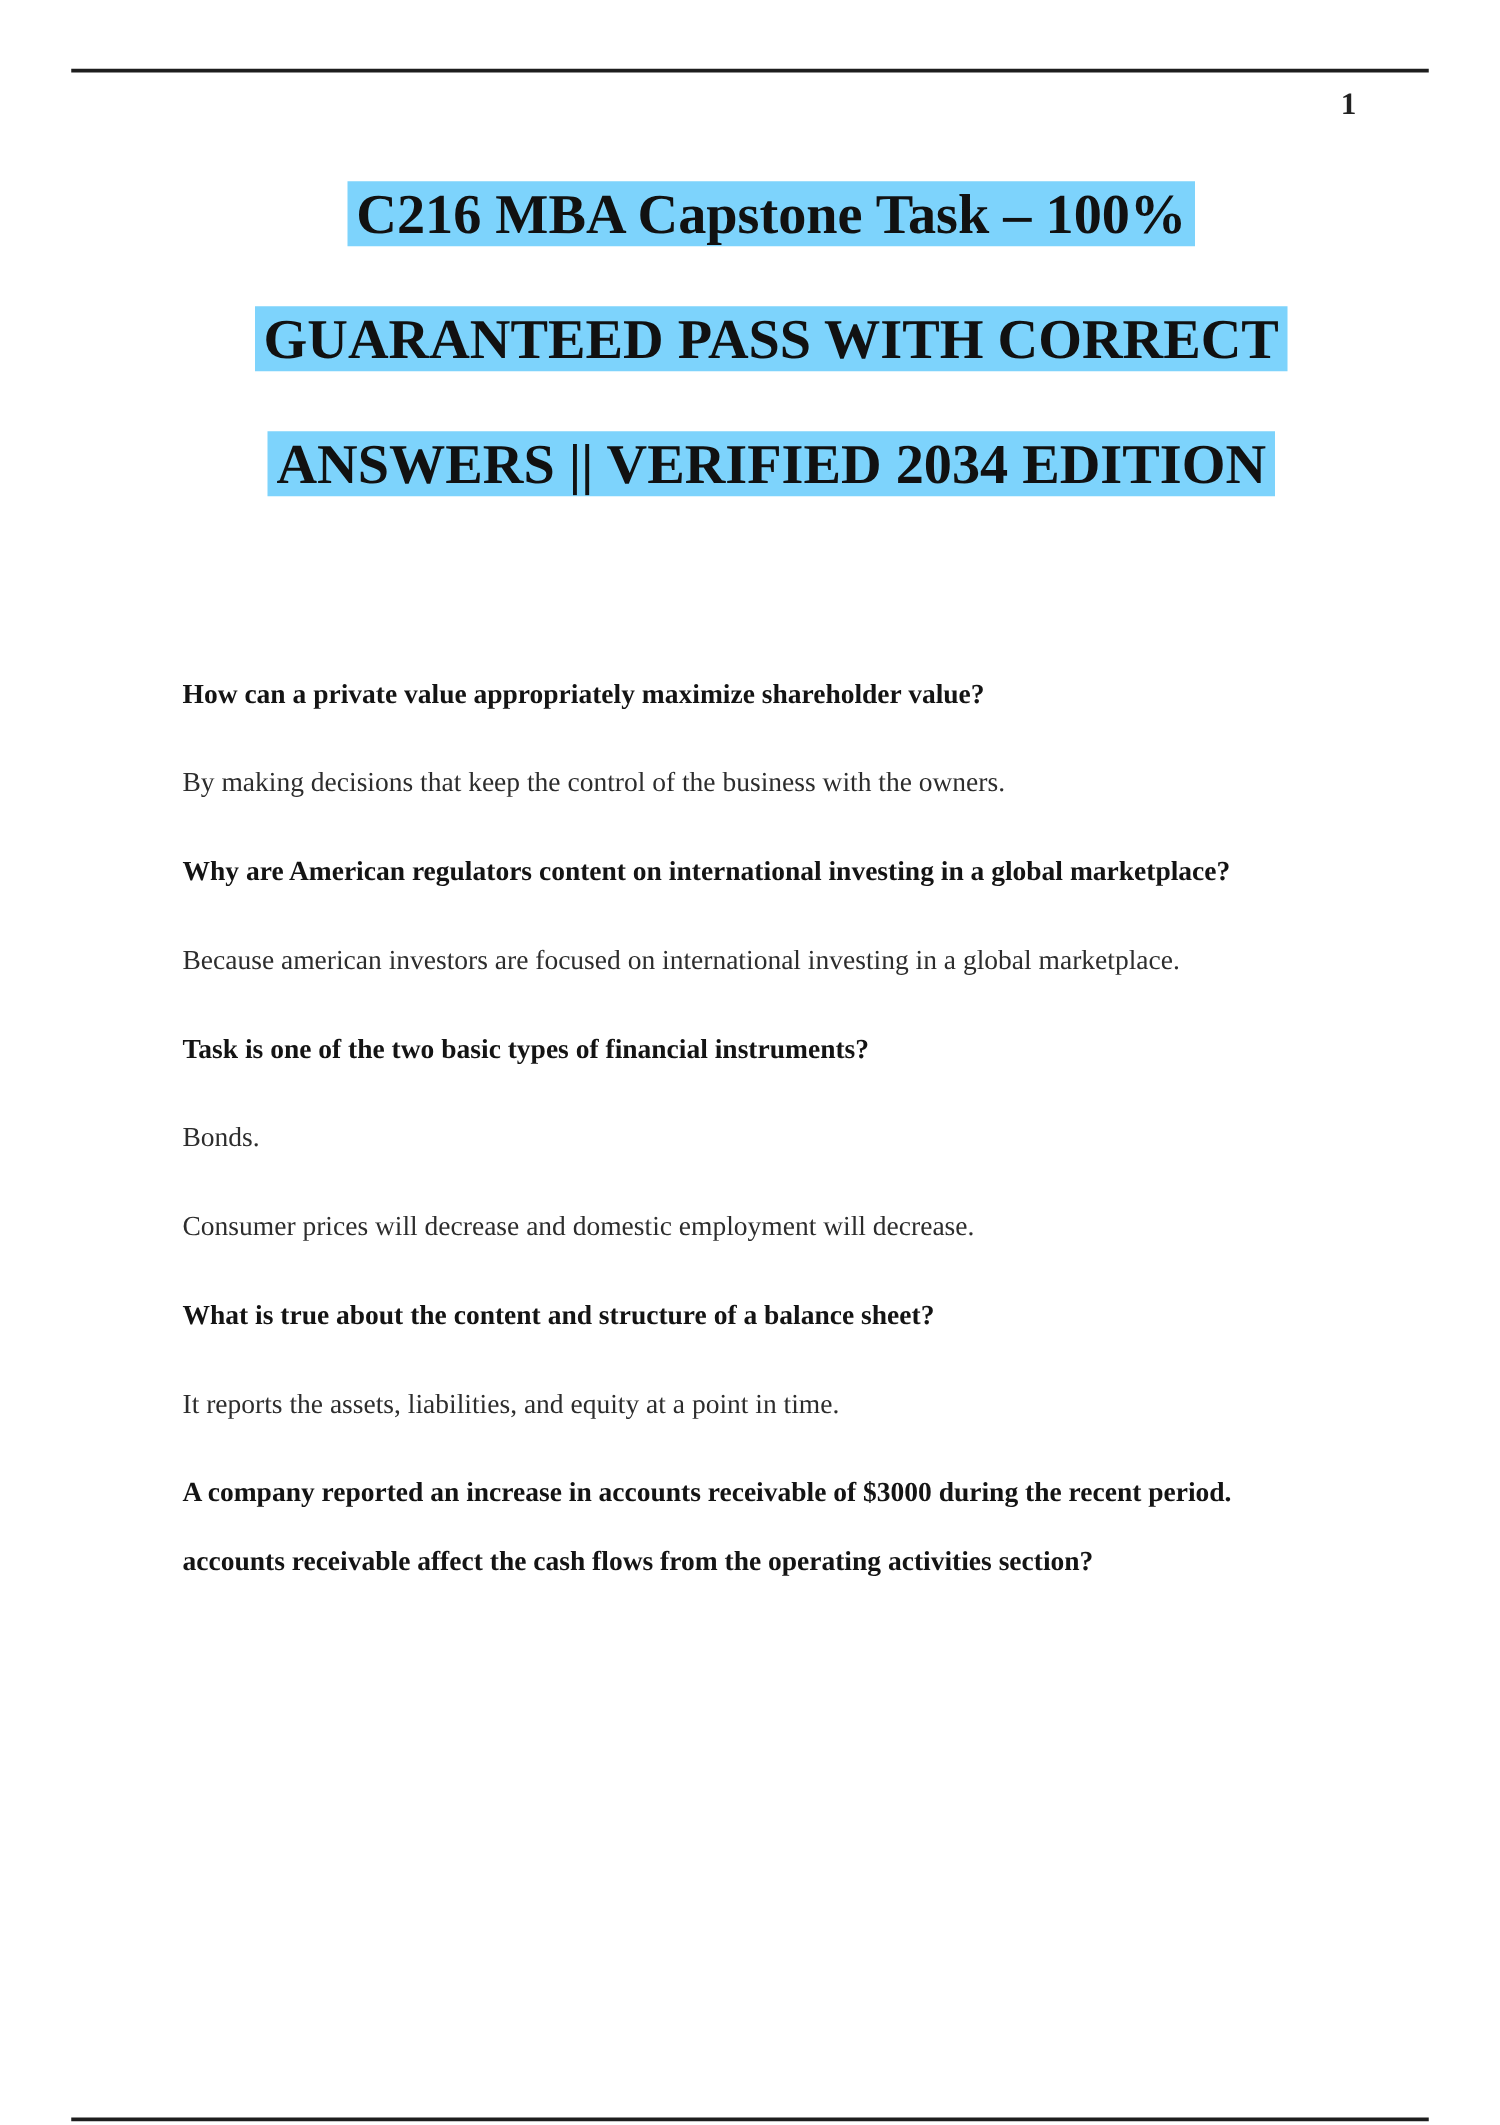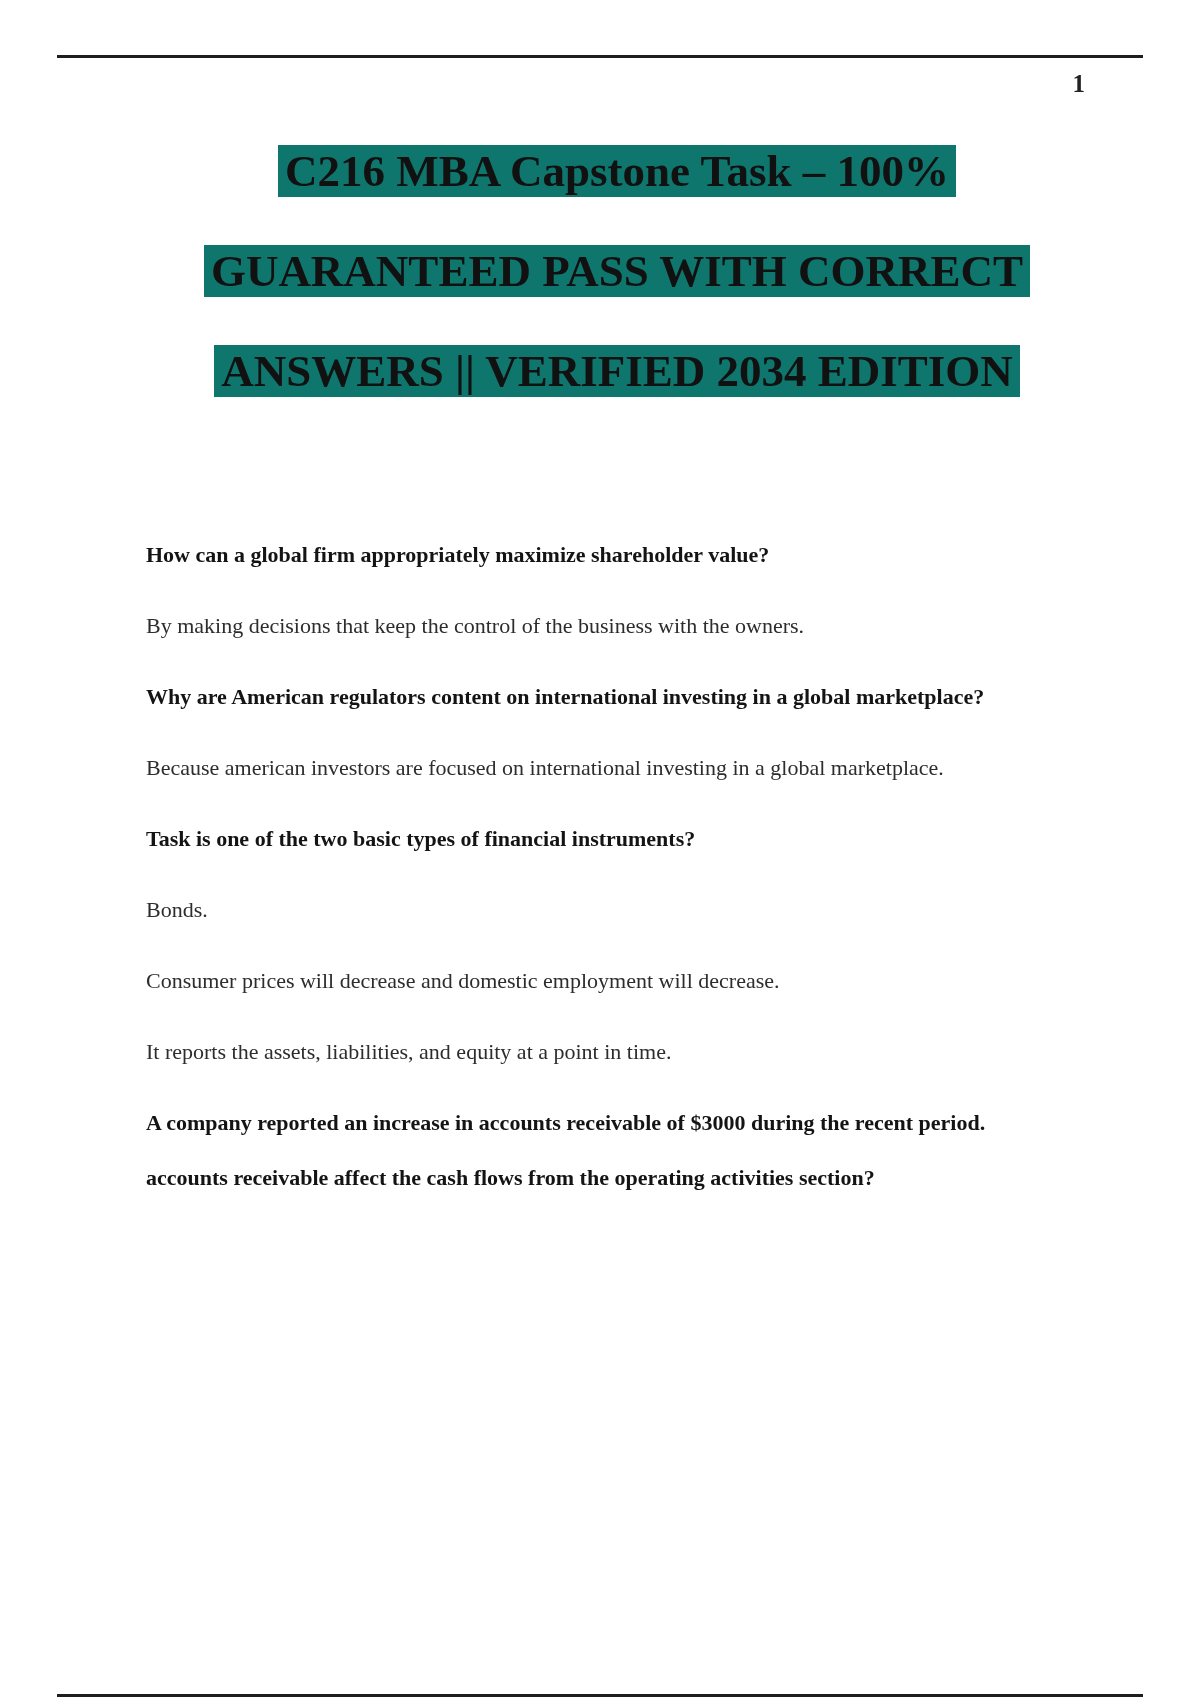--- a/index.html
+++ b/index.html
@@ -39,21 +39,21 @@
     font-weight: bold;
     font-size: 45px;
     color: #111111;
   }
   .title-line {
     line-height: 50px;
     margin: 0 0 50px 0;
     white-space: nowrap;
   }
   .hl {
-    background: #0f766e;
+    background: #7dd3fc;
     padding: 1px 7px;
   }
   .doc-body {
     position: absolute;
     top: 527px;
     left: 146px;
     width: 1000px;
     font-size: 22px;
   }
   .doc-body p { margin: 0 0 16px 0; }
@@ -75,21 +75,21 @@
 <header class="doc-title">
   <div class="title-line"><span class="hl">C216 MBA Capstone Task – 100%</span></div>
   <div class="title-line"><span class="hl">GUARANTEED PASS WITH CORRECT</span></div>
   <div class="title-line"><span class="hl">ANSWERS || VERIFIED 2034 EDITION</span></div>
 </header>
 
 <main class="doc-body">
 
   <section class="qa">
     <p class="q">
-      <span class="ln">How can a global firm appropriately maximize shareholder value?</span>
+      <span class="ln">How can a private value appropriately maximize shareholder value?</span>
     </p>
     <p class="a">
       <span class="ln">By making decisions that keep the control of the business with the owners.</span>
     </p>
   </section>
 
   <section class="qa">
     <p class="q">
       <span class="ln">Why are American regulators content on international investing in a global marketplace?</span>
     </p>
@@ -107,20 +107,23 @@
     </p>
   </section>
 
   <section class="qa">
     <p class="a">
       <span class="ln">Consumer prices will decrease and domestic employment will decrease.</span>
     </p>
   </section>
 
   <section class="qa">
+    <p class="q">
+      <span class="ln">What is true about the content and structure of a balance sheet?</span>
+    </p>
     <p class="a">
       <span class="ln">It reports the assets, liabilities, and equity at a point in time.</span>
     </p>
   </section>
 
   <section class="qa">
     <p class="q">
       <span class="ln">A company reported an increase in accounts receivable of $3000 during the recent period.</span>
       <span class="ln">accounts receivable affect the cash flows from the operating activities section?</span>
     </p>

